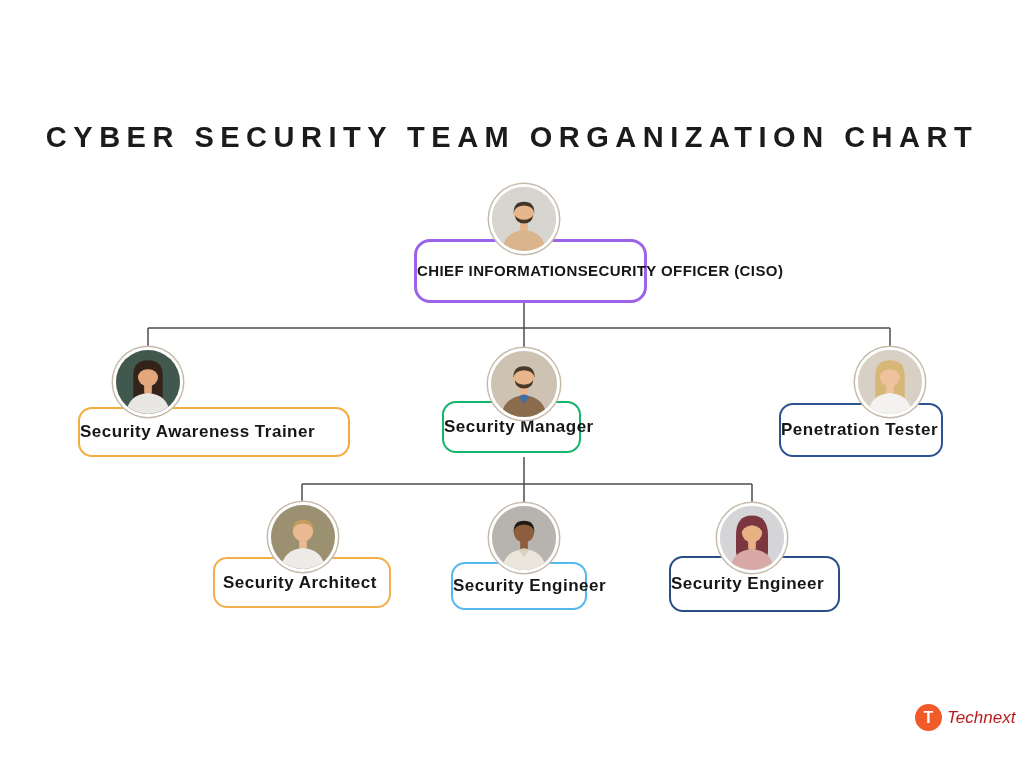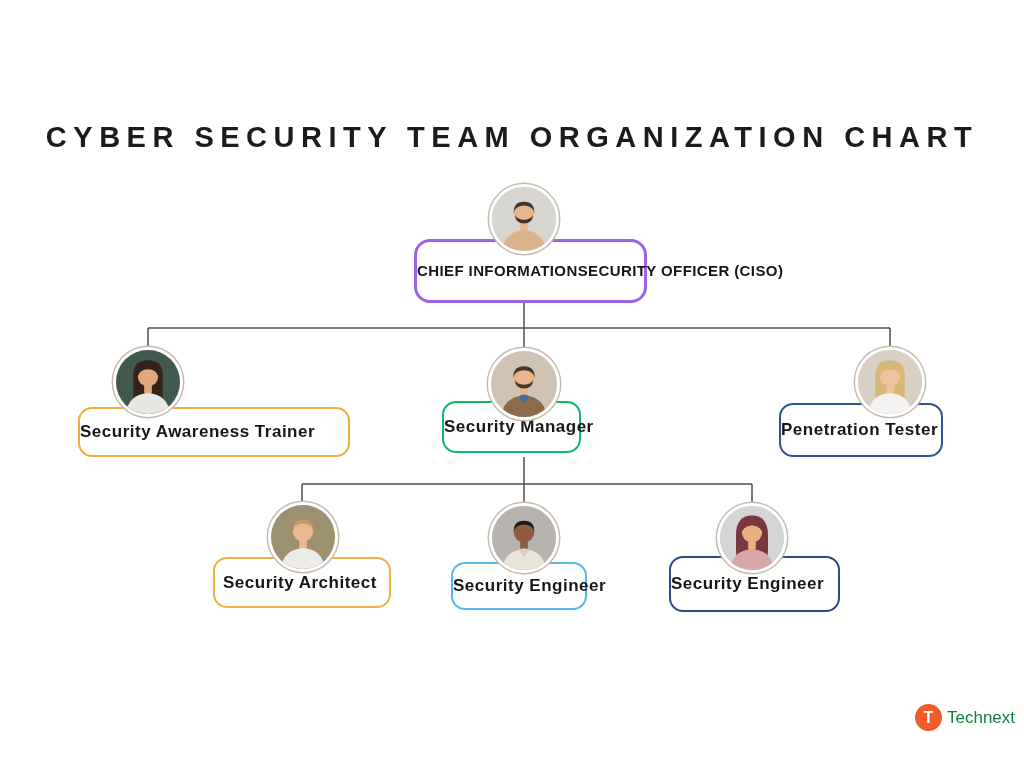--- a/index.html
+++ b/index.html
@@ -59,21 +59,21 @@
 
   .brand {
     position:absolute; left:915px; top:704px; height:27px;
     display:flex; align-items:center; gap:5px; z-index:4;
   }
   .brand-circle {
     width:27px; height:27px; border-radius:50%;
     display:flex; align-items:center; justify-content:center;
     color:#fff; font-size:16px; font-weight:bold;
   }
-  .brand-name { font-size:17px; color:#15803d; }
+  .brand-name { font-size:17px; color:#b91c1c;font-style:italic; }
 </style>
 </head>
 <body>
 
 <div class="canvas">
 
   <div class="chart-title">CYBER SECURITY TEAM ORGANIZATION CHART</div>
 
   <svg class="connectors" width="1024" height="768">
     <path id="connector-path" fill="none" stroke="#4d4d4d" stroke-width="1.5" d="M524,303 V328 M148,328 H890 M148,328 V349 M524,328 V350 M890,328 V349

